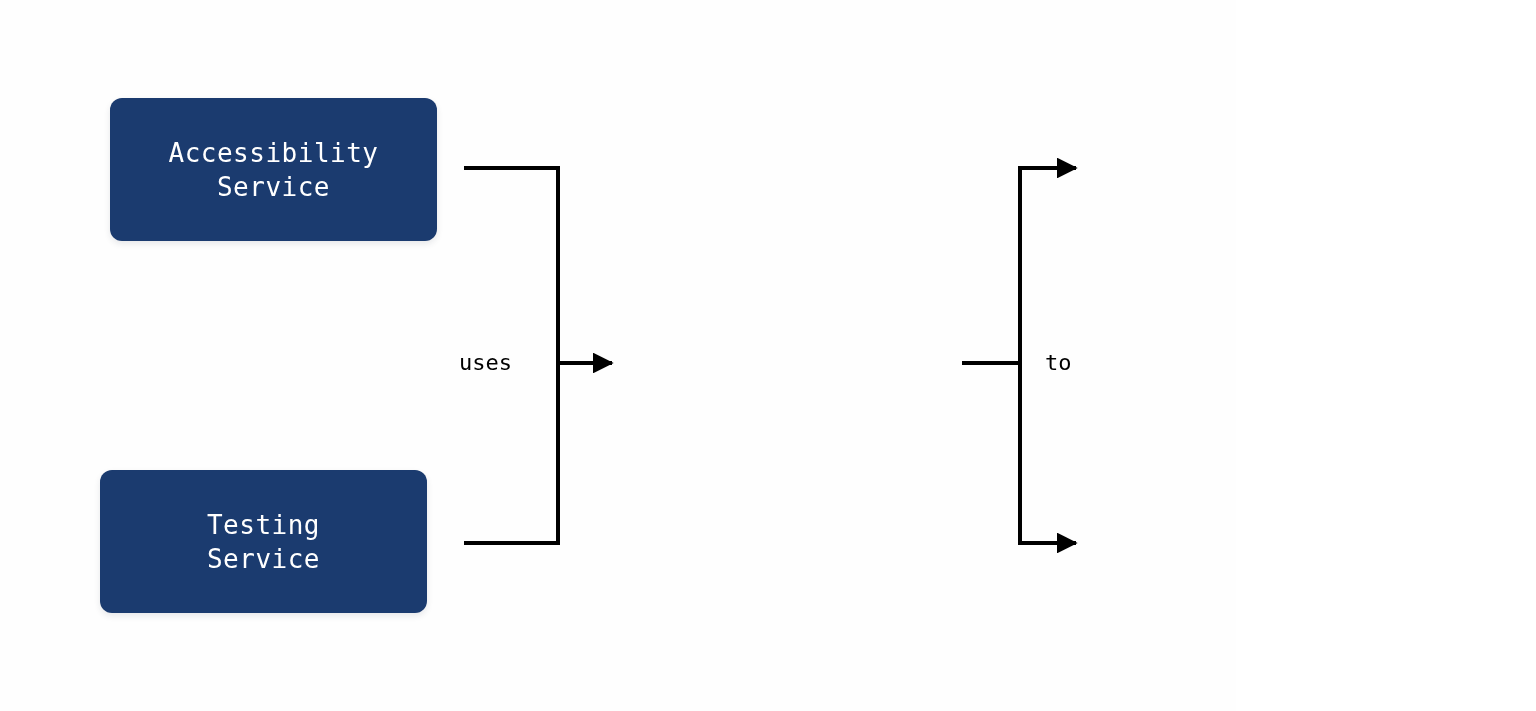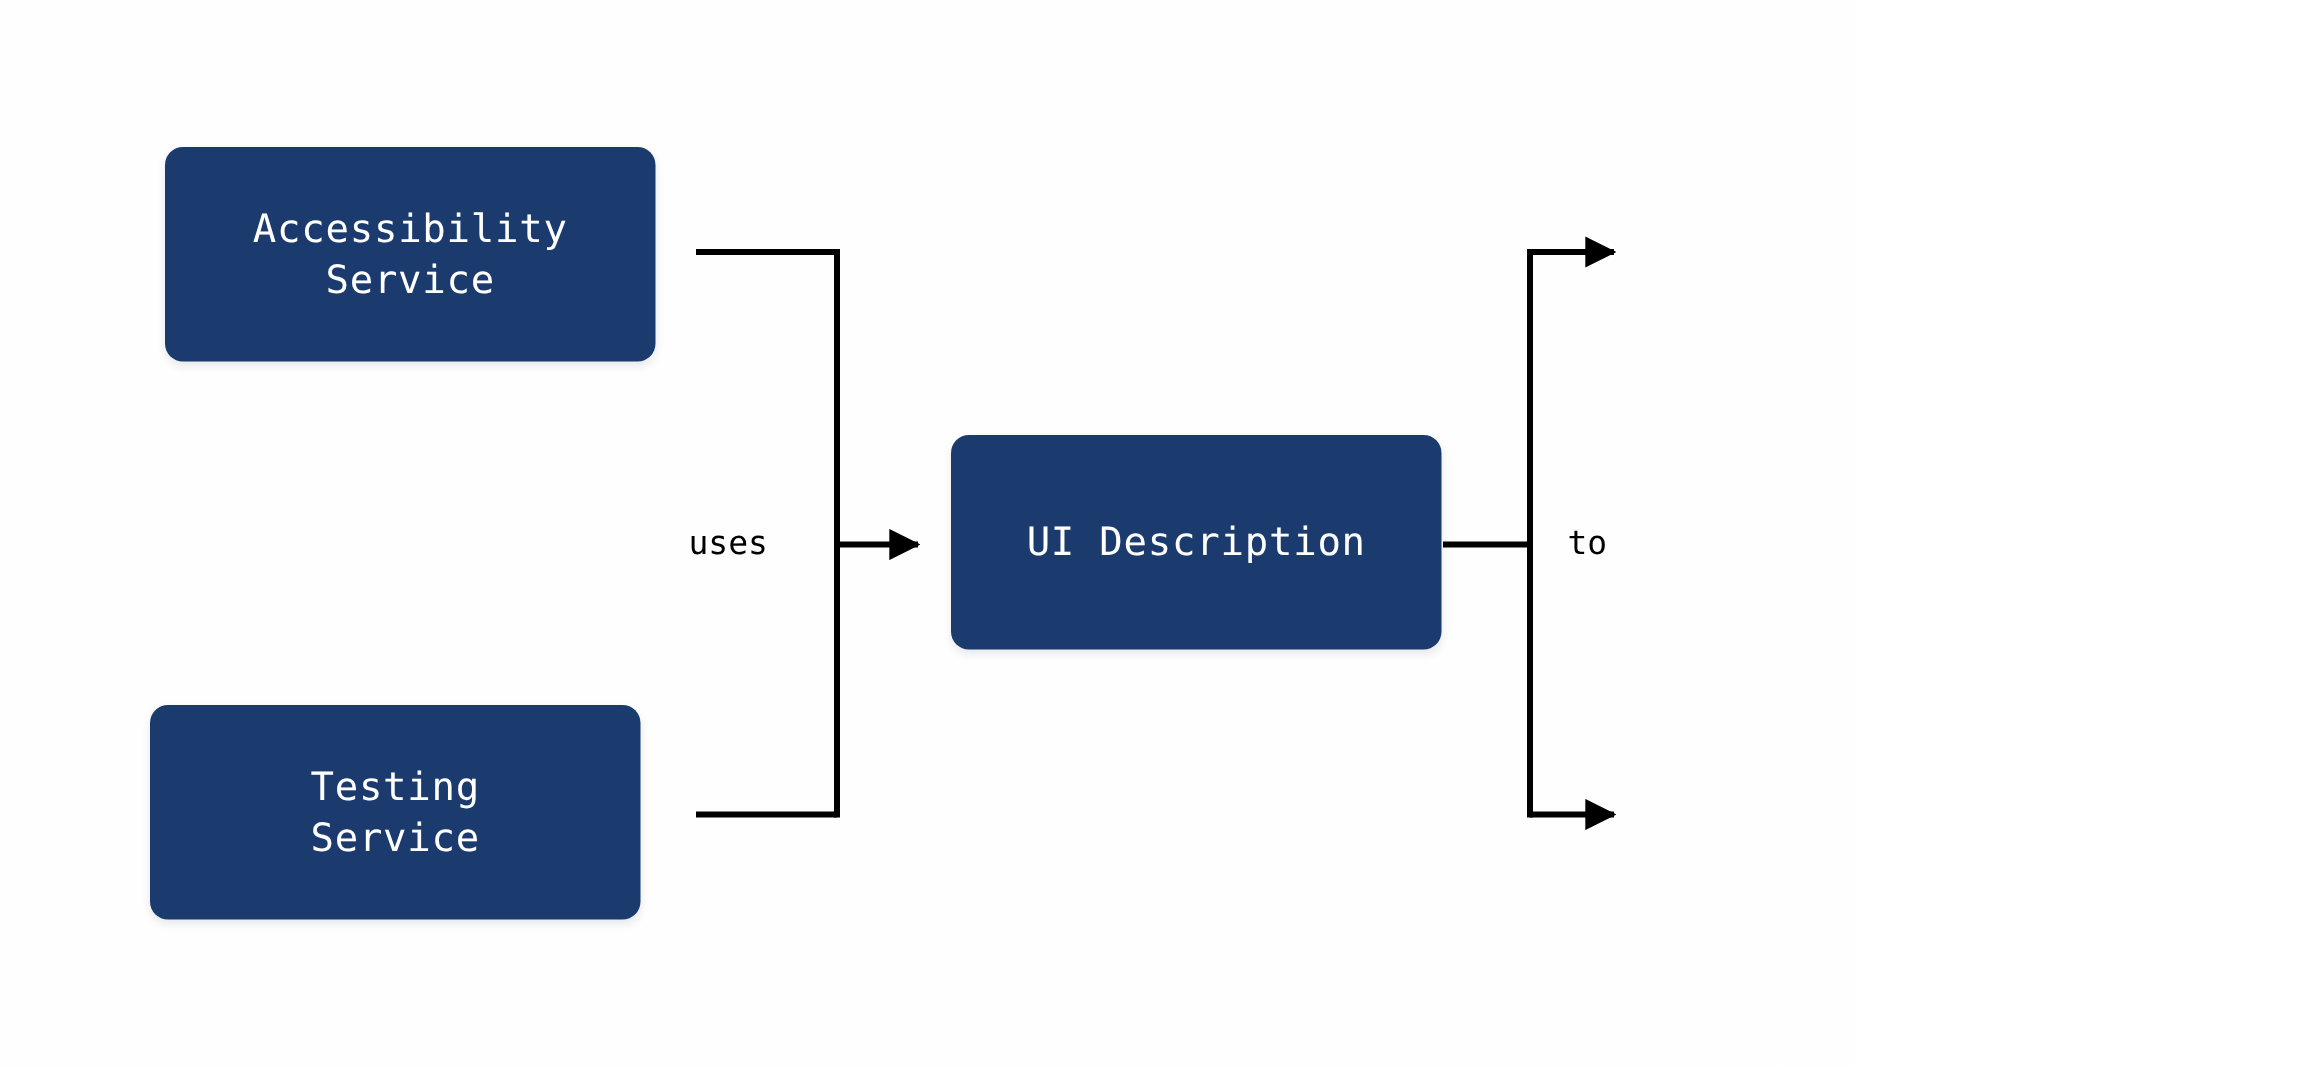--- a/index.html
+++ b/index.html
@@ -99,23 +99,20 @@
   <div class="node node-accessibility-service">
     <span class="node-label">Accessibility
 Service</span>
   </div>
 
   <div class="node node-testing-service">
     <span class="node-label">Testing
 Service</span>
   </div>
 
-  <div class="node node-ui-description">
-    <span class="node-label">UI Description</span>
-  </div>
 
 
 
   <div class="edge-label label-uses">uses</div>
 
   <div class="edge-label label-to">to</div>
 
 </div>
 
 </body></html>

